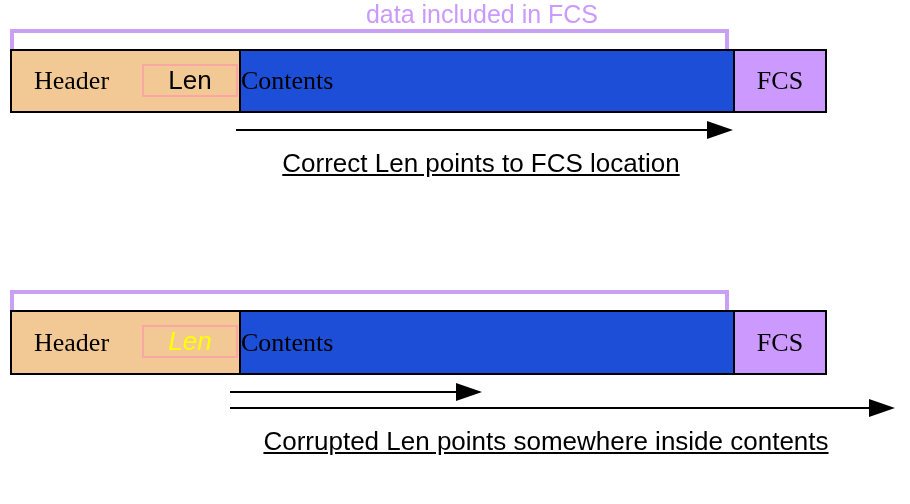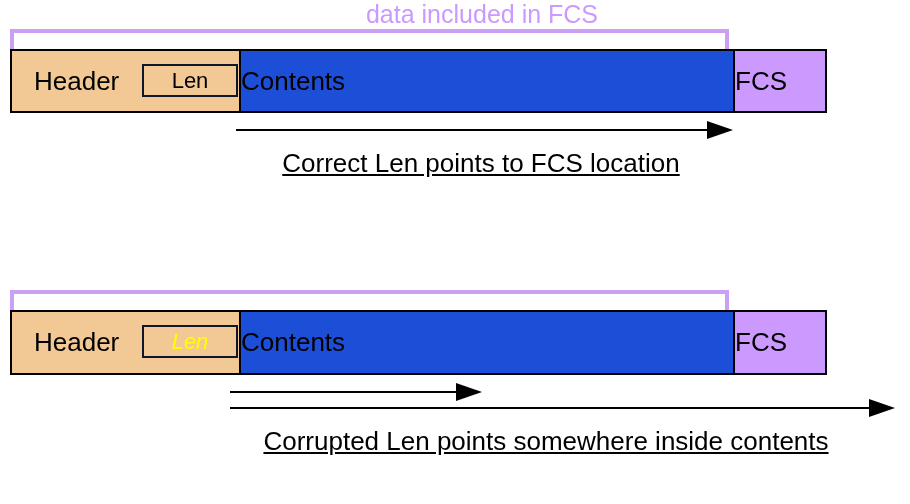--- a/index.html
+++ b/index.html
@@ -29,45 +29,46 @@
     border-left:4px solid #C9A0F4;
     border-right:4px solid #C9A0F4;
   }
   .bracket-top{top:29px;}
   .bracket-bottom{top:290px;}
 
   
   .cell{
     border:2px solid #000;
     font-size:26px;
+    font-family:Liberation Serif, serif;
   }
   .frame-top .cell{top:49px;height:64px;}
   .frame-bottom .cell{top:310px;height:65px;}
 
   .header-cell{
     left:10px;width:231px;
     background:#F2C894;
     display:flex;align-items:center;
     padding-left:22px;
   }
   .contents-cell{
     left:239px;width:496px;
     background:#1d4ed8;
     display:flex;align-items:center;justify-content:flex-start;
   }
   .fcs-cell{
     left:733px;width:94px;
     background:#CC99FF;
-    display:flex;align-items:center;
+    display:flex;align-items:center;justify-content:center;
   }
   .len-box{
     left:142px;width:96px;height:33px;
-    border:2px solid #0f172a;
+    border:2px solid #fca5a5;
     display:flex;align-items:center;justify-content:center;
-    font-size:22px;
+    font-size:26px;
   }
   .len-box-top{top:64px;}
   .len-box-bottom{top:325px;}
   .len-corrupted{
     color:#FFFF00;
     font-style:italic;
   }
 
   
   .arrow{height:18px;}

